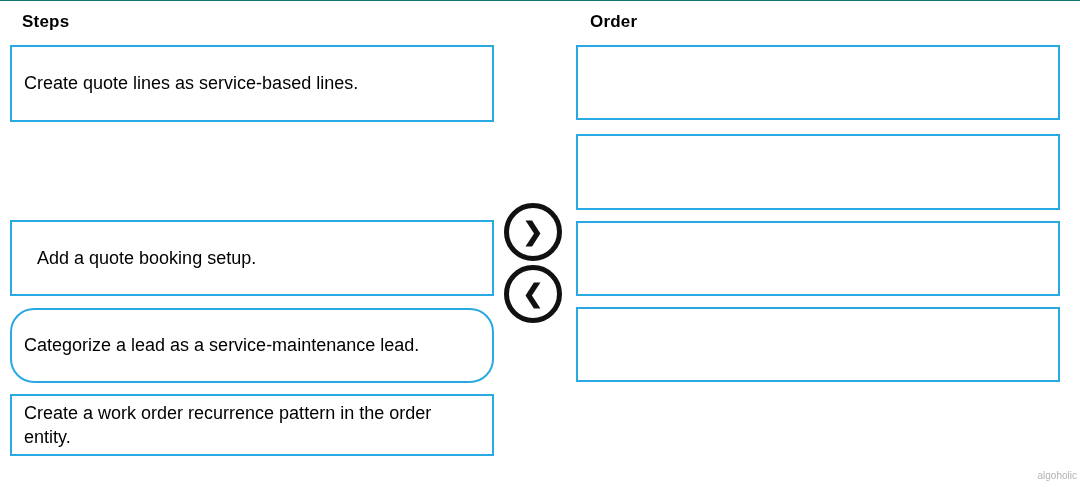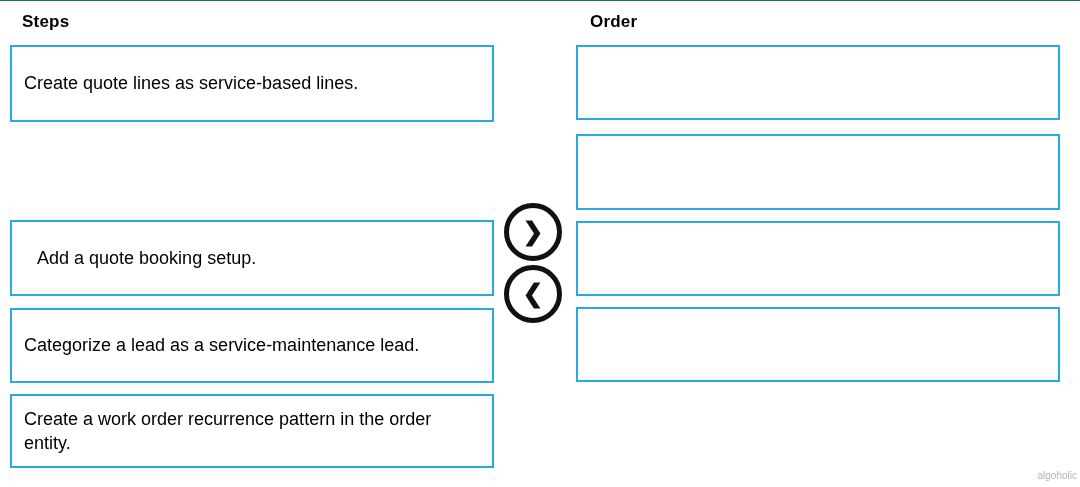--- a/index.html
+++ b/index.html
@@ -42,22 +42,22 @@
     padding: 0 12px;
     font-size: 18px;
     color: #000000;
     line-height: 1.35;
   }
   .order-slot { left: 576px; }
 
   .step-1 { top: 44px;  height: 77px; text-align: center; }
   .step-2 { top: 133px; height: 76px; }
   .step-3 { top: 219px; height: 76px; padding-left: 25px; }
-  .step-4 { top: 307px; height: 75px; }
-  .step-5 { top: 393px; height: 74px; }
+  .step-4 { top: 307px; height: 75px; border-radius: 24px; }
+  .step-5 { top: 393px; height: 62px; }
 
   .slot-1 { top: 44px;  height: 75px; }
   .slot-2 { top: 133px; height: 76px; }
   .slot-3 { top: 220px; height: 75px; }
   .slot-4 { top: 306px; height: 75px; }
 
   .circle {
     position: absolute;
     left: 504px;
     width: 58px;

